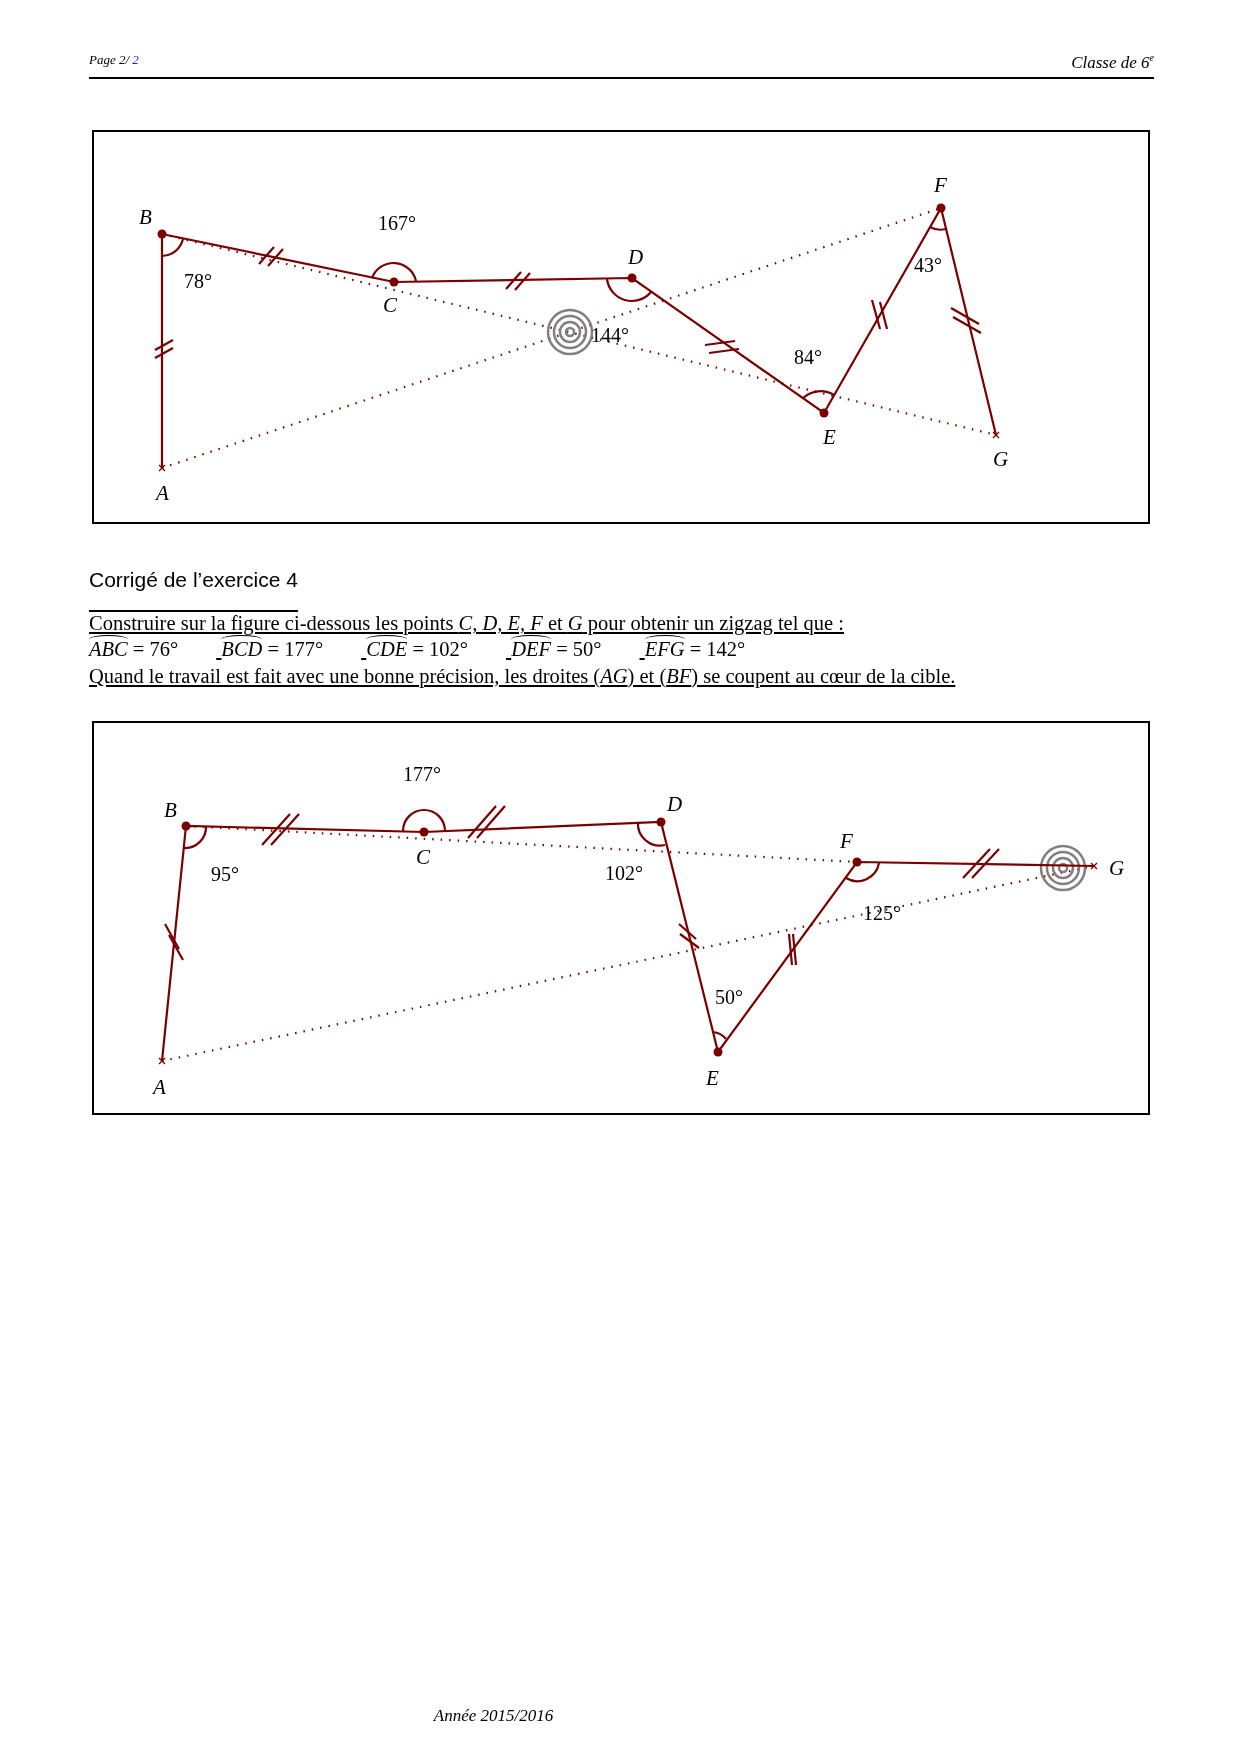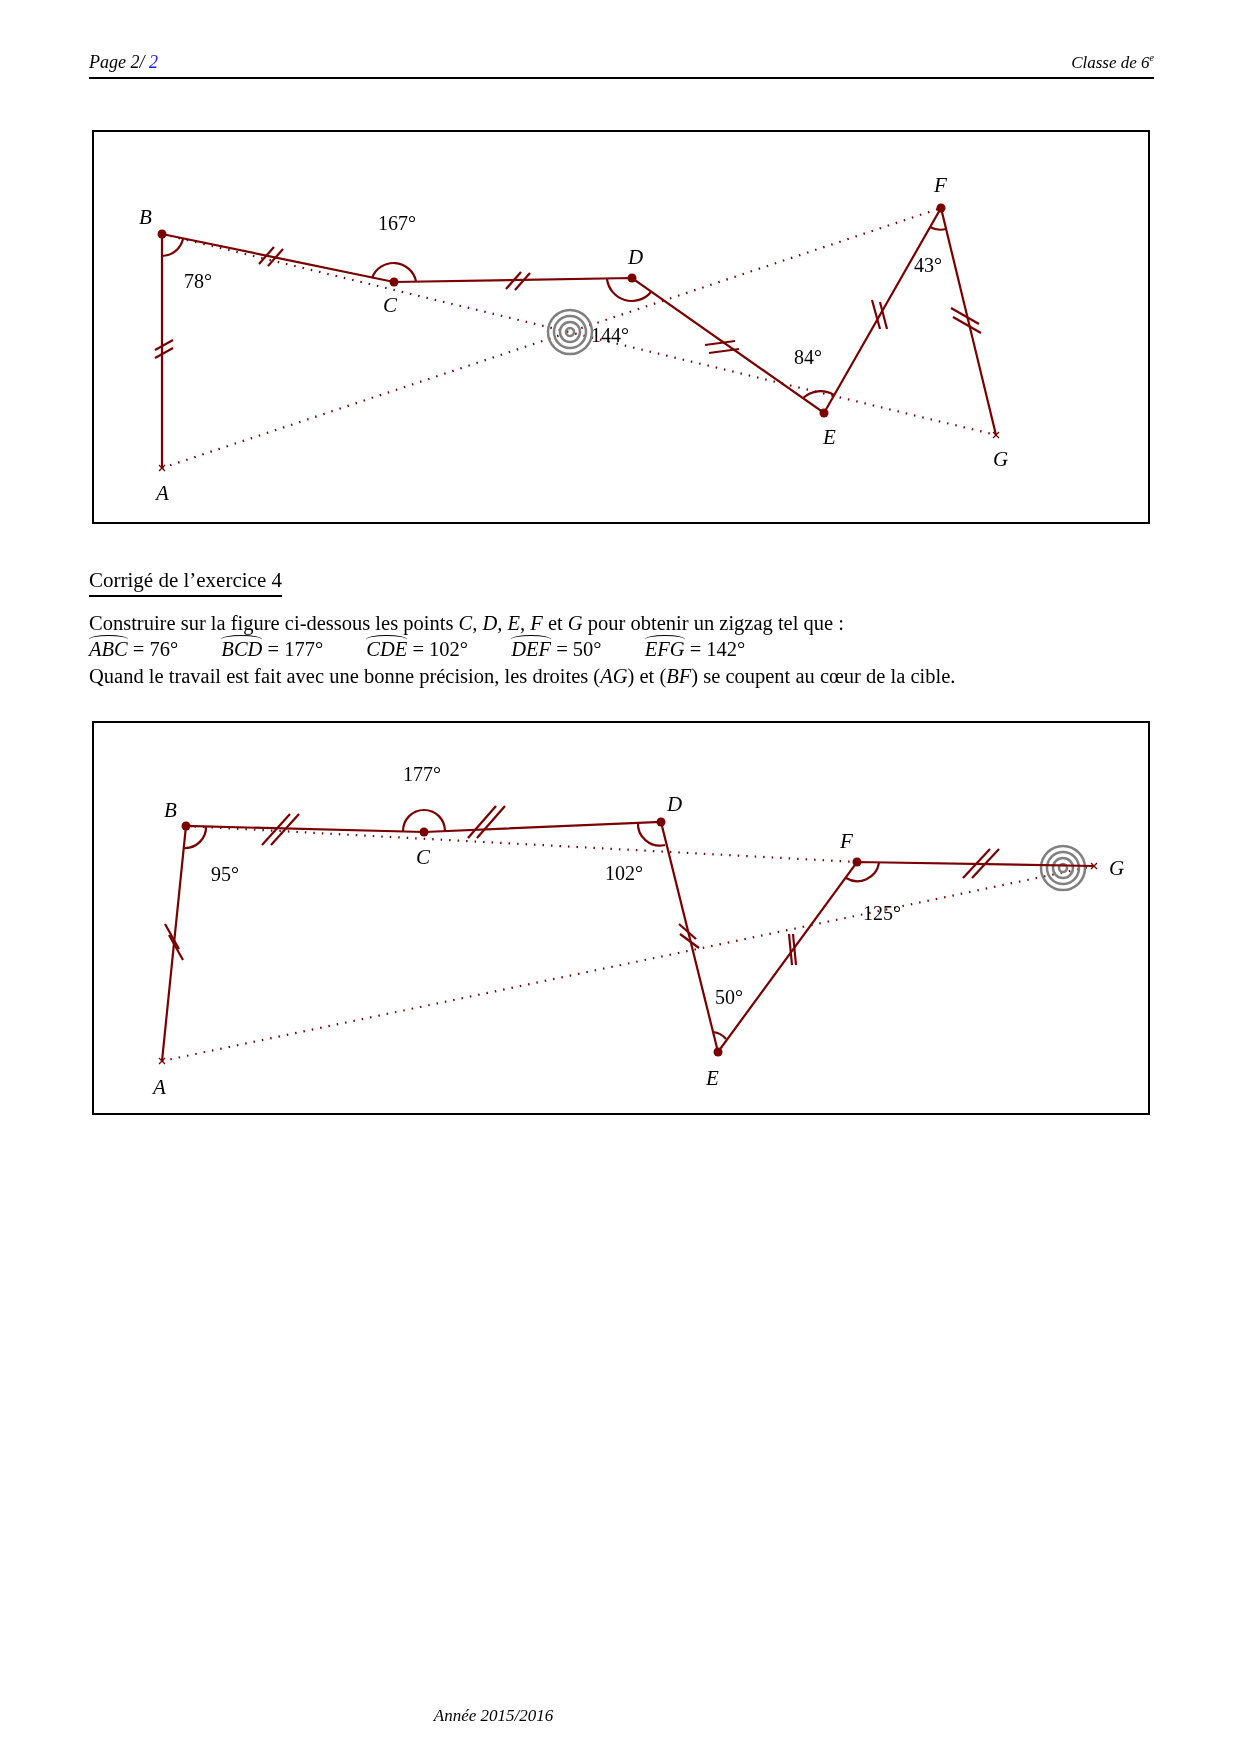--- a/index.html
+++ b/index.html
@@ -1,27 +1,27 @@
 <!DOCTYPE html>
 <html><head>
 <meta charset="utf-8">
 <style>
   html, body { margin: 0; padding: 0; background: #ffffff; }
   body { width: 1240px; height: 1754px; position: relative; font-family: "DejaVu Serif", serif; color: #000; overflow: hidden; }
-  .hdr-left { position: absolute; left: 89px; top: 52px; font-size: 18px; font-style: italic; font-family: "Liberation Serif", serif; }
+  .hdr-left { position: absolute; left: 89px; top: 52px; font-size: 13px; font-style: italic; font-family: "Liberation Serif", serif; }
   .hdr-left .pg { color: #1a1aff; }
   .hdr-right { position: absolute; right: 86px; top: 52px; font-size: 17px; font-style: italic; font-family: Liberation Serif, serif; }
   .hdr-right sup { font-size: 10px; }
   .hdr-rule { position: absolute; left: 89px; top: 77px; width: 1065px; height: 2px; background: #000; }
   .figure { position: absolute; left: 92px; width: 1058px; height: 394px; border: 2px solid #000; box-sizing: border-box; }
   .fig1 { top: 130px; }
   .fig2 { top: 721px; }
   .figure svg { position: absolute; left: 0; top: 0; }
-  .section-title { position: absolute; left: 89px; top: 568px; font-family: Liberation Serif, serif; font-size: 21px; font-weight: normal; border-bottom: 2px solid #000; padding-bottom: 2px; }
-  .para { position: absolute; left: 89px; font-family: "Liberation Serif", serif; font-size: 20.5px; white-space: nowrap; }
+  .section-title { position: absolute; left: 89px; top: 568px; font-family: Liberation Sans, sans-serif; font-size: 21px; font-weight: normal; border-bottom: 2px solid #000; padding-bottom: 18px; }
+  .para { position: absolute; left: 89px; font-family: "Liberation Serif", serif; font-size: 20.5px; white-space: nowrap; text-decoration: underline; }
   .p1 { top: 612px; }
   .p2 { top: 638px; }
   .p3 { top: 665px; }
   .para i { font-style: italic; }
   .angle { display: inline-block; margin-right: 38px; }
   .hat { position: relative; display: inline-block; font-style: italic; text-align: right; }
   .hat::before { content: ""; position: absolute; left: 0; right: 0; top: -3px; height: 8px; border-top: 1.5px solid #000; border-radius: 50% 50% 0 0; }
   .footer { position: absolute; left: 0; width: 987px; top: 1706px; text-align: center; font-family: "Liberation Serif", serif; font-style: italic; font-size: 17px; }
   .lbl { font-family: "Liberation Serif", serif; font-size: 21px; font-style: italic; fill: #000; }
   .deg { font-family: "Liberation Serif", serif; font-size: 20px; fill: #000; }

